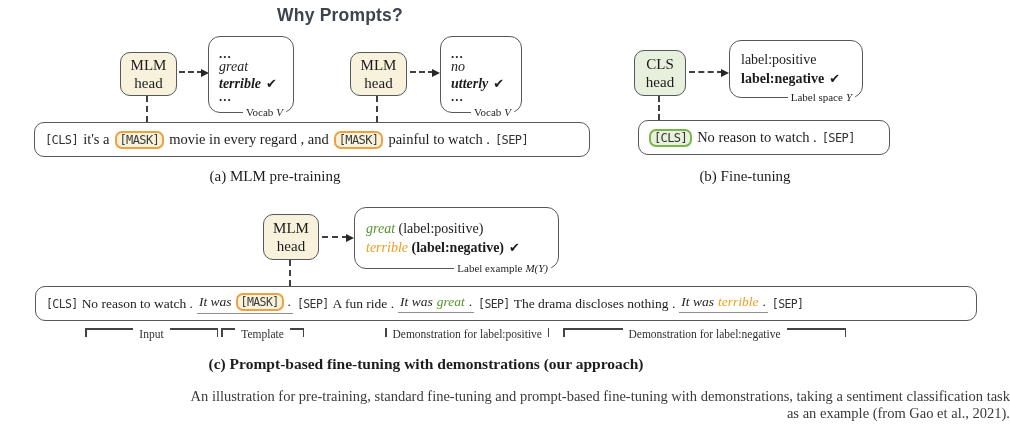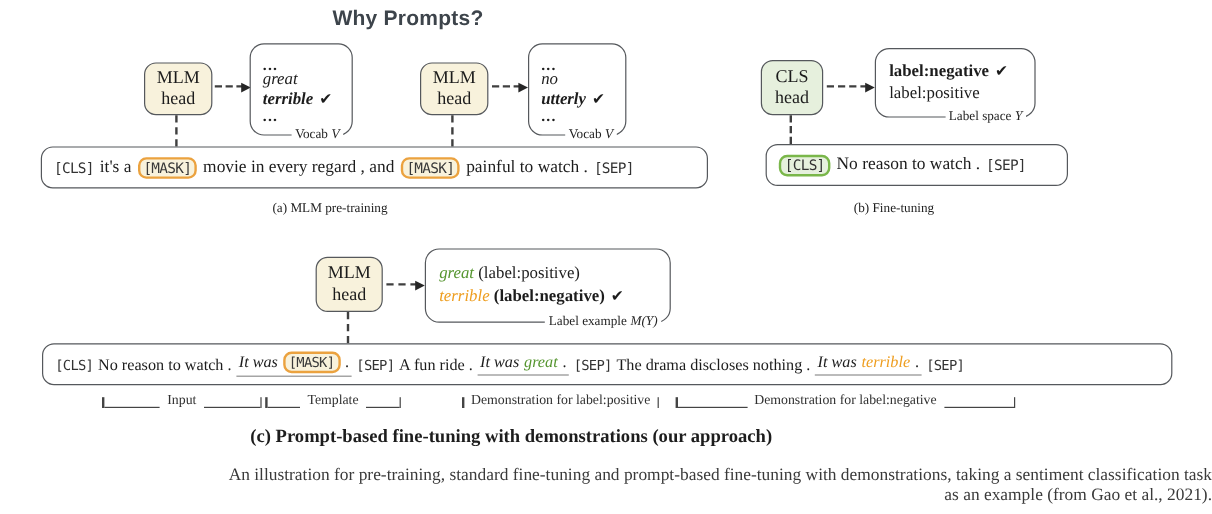--- a/index.html
+++ b/index.html
@@ -67,29 +67,29 @@
   }
   .cls-green {
     border:2px solid var(--cls-border,#7ab74a); border-radius:7px;
     background:var(--cls-fill,#e6f0dd); padding:0 3px; color:#333;
   }
   .underl { border-bottom:1.6px solid #8f8f8f; padding:0 2px 2px 2px; display:inline-flex; align-items:center; gap:4px; }
   .green-w { color:var(--positive-green,#55952f); font-style:italic; }
   .orange-w { color:var(--negative-orange,#ee9d1e); font-style:italic; }
 
   
-  .pcap { position:absolute; text-align:center; font-size:11px; color:#1d1d1d; }
+  .pcap { position:absolute; text-align:center; font-size:15px; color:#1d1d1d; }
   .pcap.bold { font-weight:bold; font-size:15.5px; }
 
   
   .lrow { line-height:19px; white-space:nowrap; font-size:14px; }
   .lbox { display:flex; flex-direction:column; justify-content:center; padding:4px 11px; }
 
   
-  .bracket { position:absolute; display:flex; align-items:flex-end; font-size:11.5px; color:#303030; }
+  .bracket { position:absolute; display:flex; align-items:flex-start; font-size:11.5px; color:#303030; }
   .bracket .tick { width:1.5px; height:9px; background:#444; flex:0 0 auto; }
   .bracket .bline { flex:1 1 auto; height:1.5px; background:#444; }
   .bracket .btext { padding:0 6px; white-space:nowrap; flex:0 0 auto; }
 
   .figcap { position:absolute; left:0; width:1010px; text-align:right; font-size:14.5px; color:#3a3a3a; line-height:17px; }
 </style>
 </head>
 <body>
 
 <div class="canvas">
@@ -143,22 +143,22 @@
 
   <div class="pcap" style="left:145px;top:168px;width:260px">(a) MLM pre-training</div>
 
   <div class="head-box green" style="left:634px;top:50px;width:50px;height:44px">
     <span>CLS</span>
     <span>head</span>
   </div>
   <div class="harrow" style="left:689px;top:71px;width:34px"></div>
 
   <div class="round-box lbox" style="left:729px;top:40px;width:134px;height:58px">
+    <div class="lrow"><span>label:positive</span></div>
     <div class="lrow"><b>label:negative</b><span class="chk">✔</span></div>
-    <div class="lrow"><span>label:positive</span></div>
     <div class="corner-label">
       <span>Label space</span><i class="scr">Y</i>
     </div>
   </div>
 
   <div class="vdash" style="left:658px;top:96px;height:24px"></div>
 
   <div class="sent-box" style="left:627px;top:120px;width:252px;height:35px">
     <span class="tok cls-green">[CLS]</span>
     <span>No reason to watch .</span>
@@ -214,21 +214,21 @@
     <span class="tok">[SEP]</span>
   </div>
 
   <div class="bracket" style="left:85px;top:328px;width:133px">
     <span class="tick"></span>
       <span class="bline"></span>
       <span class="btext">Input</span>
       <span class="bline"></span>
       <span class="tick"></span>
   </div>
-  <div class="bracket" style="left:221px;top:328px;width:113px">
+  <div class="bracket" style="left:221px;top:328px;width:83px">
     <span class="tick"></span>
       <span class="bline"></span>
       <span class="btext">Template</span>
       <span class="bline"></span>
       <span class="tick"></span>
   </div>
   <div class="bracket" style="left:385px;top:328px;width:140px">
     <span class="tick"></span>
       <span class="bline"></span>
       <span class="btext">Demonstration for label:positive</span>

